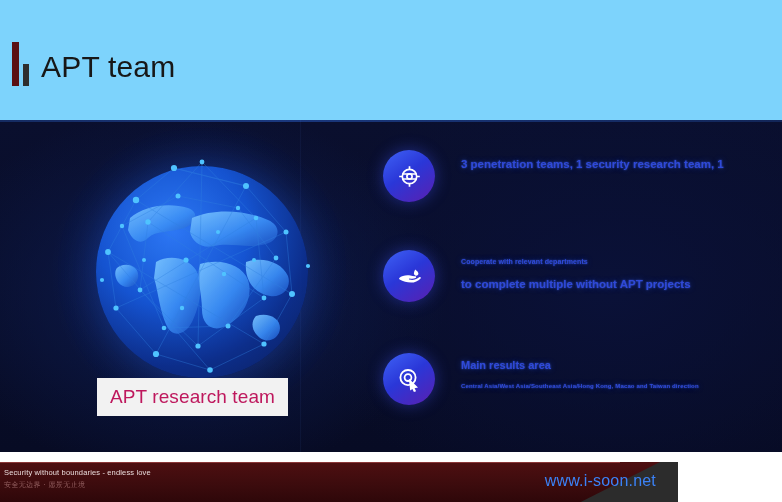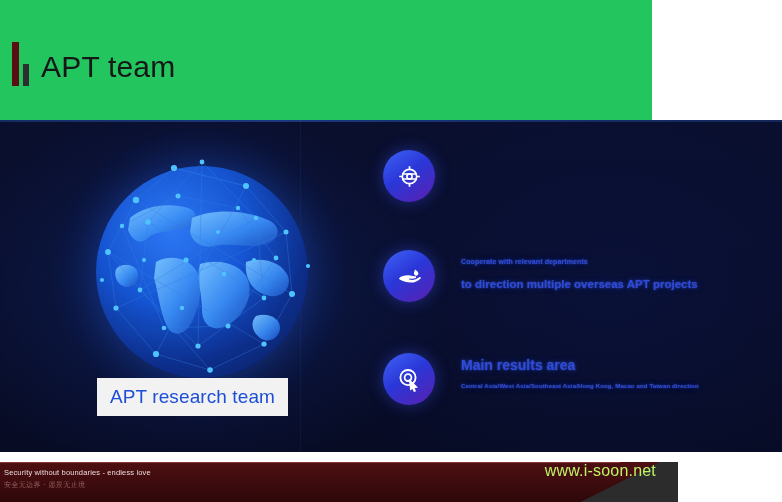--- a/index.html
+++ b/index.html
@@ -12,23 +12,23 @@
     height: 502px;
     overflow: hidden;
     font-family: "Liberation Sans", sans-serif;
     position: relative;
   }
 
   
   .header {
     position: absolute;
     left: 0; top: 0;
-    width: 652px;
+    width: 782px;
     height: 120px;
-    background: #22c55e;
+    background: #7dd3fc;
   }
   .title-row {
     position: absolute;
     left: 12px;
     top: 42px;
     display: flex;
     align-items: flex-end;
     height: 44px;
   }
   .bar-tall {
@@ -120,21 +120,21 @@
     top: 258px;
     width: 191px;
     height: 38px;
     background: #f2f2f2;
     display: flex;
     align-items: center;
     justify-content: center;
   }
   .label-box-text {
     font-size: 19px;
-    color: #1d4ed8;
+    color: #be185d;
     white-space: nowrap;
     letter-spacing: .1px;
   }
 
   
   .features {
     position: absolute;
     left: 383px;
     top: 22px;
     width: 380px;
@@ -169,21 +169,21 @@
   }
   .ftxt {
     color: #2f49d8;
     text-shadow: 0 0 2px rgba(70,110,255,0.65), 0 0 6px rgba(40,70,220,0.45);
     font-weight: bold;
     white-space: nowrap;
   }
   .ftxt.big  { font-size: 11.5px; line-height: 25px; }
   .ftxt.med  { font-size: 11.5px; line-height: 25px; }
   .ftxt.small{ font-size: 7px;  line-height: 20px; letter-spacing: .1px; }
-  .ftxt.head { font-size: 14px; line-height: 20px; }
+  .ftxt.head { font-size: 11px; line-height: 20px; }
   .ftxt.sub  { font-size: 6px; line-height: 22px; letter-spacing: .15px; }
 
   
   .white-gap {
     position: absolute;
     left: 0;
     top: 452px;
     width: 782px;
     height: 10px;
     background: #ffffff;
@@ -228,23 +228,23 @@
     left: 4px;
     top: 18px;
     font-size: 7px;
     color: rgba(215,160,160,0.55);
     letter-spacing: .4px;
     white-space: nowrap;
   }
   .footer-right-text {
     position: absolute;
     right: 22px;
-    top: 0;
+    top: 10px;
     font-size: 16px;
-    color: #bef264;
+    color: #3b82f6;
     letter-spacing: .2px;
     white-space: nowrap;
   }
 </style>
 </head>
 <body>
 
 <div class="header">
   <div class="title-row">
     <span class="bar-tall"></span>
@@ -337,35 +337,36 @@
         <svg width="27" height="27" viewBox="0 0 27 27">
           <g fill="none" stroke="#ffffff" stroke-width="1.7">
             <circle cx="13.5" cy="13.5" r="7.2"></circle>
             <circle cx="13.5" cy="13.5" r="2.6"></circle>
             <path d="M6.3 11 H20.7 M6.3 16 H20.7"></path>
             <path d="M13.5 3.2 V7.0 M13.5 20 V23.8 M3.2 13.5 H7.0 M20 13.5 H23.8"></path>
           </g>
         </svg>
       </div>
       <div class="feature-text">
+        <div class="ftxt big">3 penetration teams, 1 security research team, 1</div>
       </div>
     </div>
 
     <div class="feature feature-2">
       <div class="icon-circle">
         <svg width="28" height="28" viewBox="0 0 28 28">
           <g fill="#ffffff">
             <path d="M4 16.2 C7 13.6 11.5 12.8 15.4 13.6 C17.2 14 18.8 14.4 20.2 14.2 C21.3 14.1 21.6 15.4 20.6 15.9 C18.8 16.8 16.6 16.8 14.8 16.4 C13.9 16.2 13.6 17.3 14.5 17.6 C17 18.4 20 18.0 22.2 16.6 L24.6 15.1 C25.5 14.6 26.3 15.7 25.6 16.4 C23.2 18.9 19.6 20.6 16 20.6 C12 20.6 8 19.4 4.6 17.6 Z"></path>
             <path d="M20.2 7.4 C21.6 8.5 23.4 9.9 23.4 11.5 C23.4 12.9 22.2 13.9 20.8 13.7 C19.6 13.5 18.8 12.5 18.9 11.3 C19.0 9.8 19.6 8.5 20.2 7.4 Z"></path>
           </g>
         </svg>
       </div>
       <div class="feature-text">
         <div class="ftxt small">Cooperate with relevant departments</div>
-        <div class="ftxt med">to direction multiple overseas APT projects</div>
+        <div class="ftxt med">to complete multiple without APT projects</div>
       </div>
     </div>
 
     <div class="feature feature-3">
       <div class="icon-circle">
         <svg width="28" height="28" viewBox="0 0 28 28">
           <g fill="none" stroke="#ffffff" stroke-width="1.8">
             <circle cx="13" cy="12.6" r="7.6"></circle>
             <circle cx="13" cy="12.6" r="3.4"></circle>
           </g>

